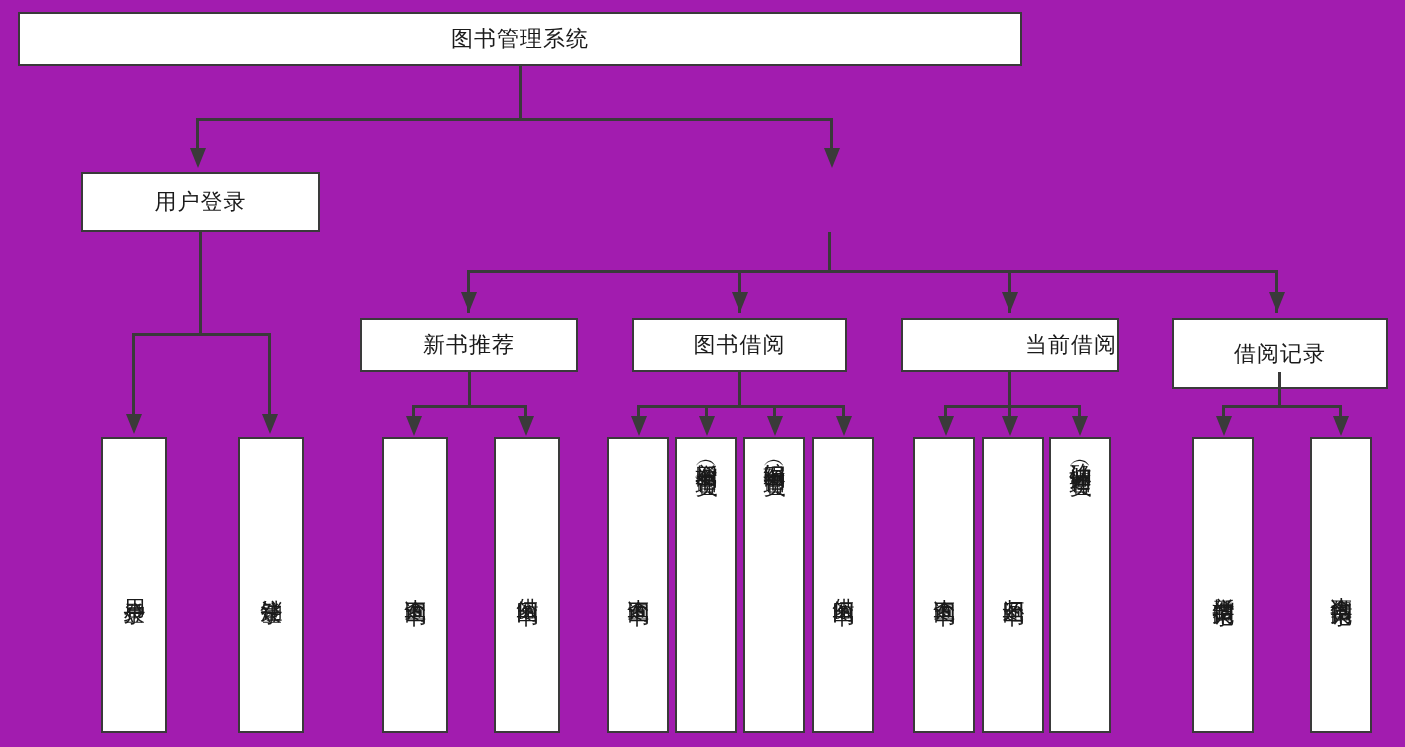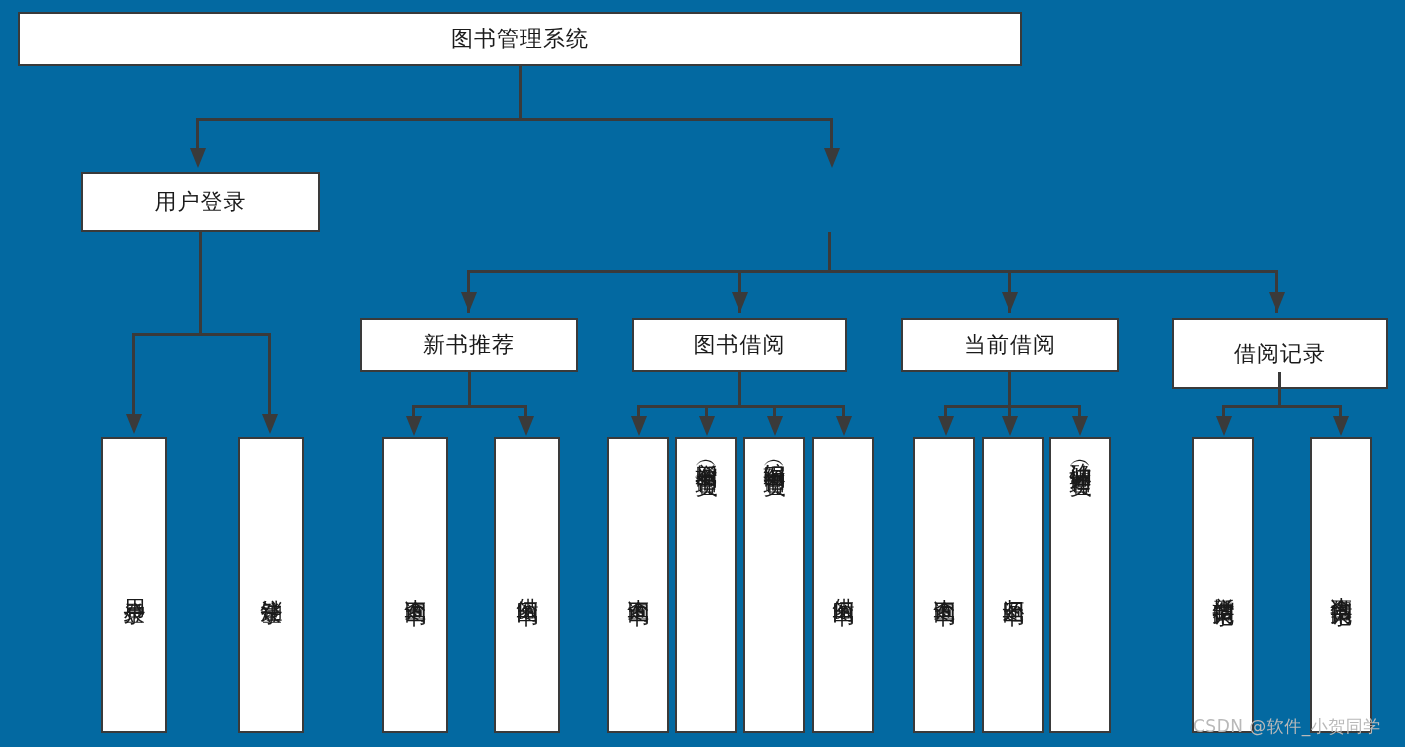--- a/index.html
+++ b/index.html
@@ -4,21 +4,21 @@
 <style>
   html, body {
     margin: 0;
     padding: 0;
     background: #ffffff;
   }
   #canvas {
     position: relative;
     width: 1405px;
     height: 747px;
-    background: #0369a1;
+    background: #a21caf;
     font-family: "DejaVu Sans", "Liberation Sans", sans-serif;
     overflow: hidden;
   }
   .node {
     position: absolute;
     box-sizing: border-box;
     border: 2px solid #3a3a3a;
     background: #ffffff;
     display: flex;
     align-items: center;
@@ -104,21 +104,21 @@
   <div class="arrow" style="left:1002px; top:292px;"></div>
   <div class="conn v" style="left:1275px; top:270px; width:3px; height:43px;"></div>
   <div class="arrow" style="left:1269px; top:292px;"></div>
 
   <div class="node horiz" style="left:632px; top:318px; width:215px; height:54px;">
     <span>图书借阅</span>
   </div>
   <div class="node horiz" style="left:360px; top:318px; width:218px; height:54px;">
     <span>新书推荐</span>
   </div>
-  <div class="node horiz" style="left:901px; top:318px; width:218px; height:54px;">
+  <div class="node horiz" style="left:901px; top:318px; width:218px; height:54px;justify-content:flex-end;">
     <span>当前借阅</span>
   </div>
   <div class="node horiz" style="left:1172px; top:318px; width:216px; height:71px;">
     <span>借阅记录</span>
   </div>
 
   <div class="conn v" style="left:468px; top:372px; width:3px; height:36px;"></div>
   <div class="conn h" style="left:412px; top:405px; width:115px; height:3px;"></div>
   <div class="conn v" style="left:412px; top:405px; width:3px; height:14px;"></div>
   <div class="arrow" style="left:406px; top:416px;"></div>
@@ -189,15 +189,14 @@
     <span>确认归还（管理员）</span>
   </div>
 
   <div class="node vert centered" style="left:1192px; top:437px; width:62px; height:296px;">
     <span>新增借阅记录</span>
   </div>
   <div class="node vert centered" style="left:1310px; top:437px; width:62px; height:296px;">
     <span>查询借阅记录</span>
   </div>
 
-  <div id="watermark" style="left:1193px; top:715px;">CSDN @软件_小贺同学</div>
 
 </div>
 
 </body></html>

